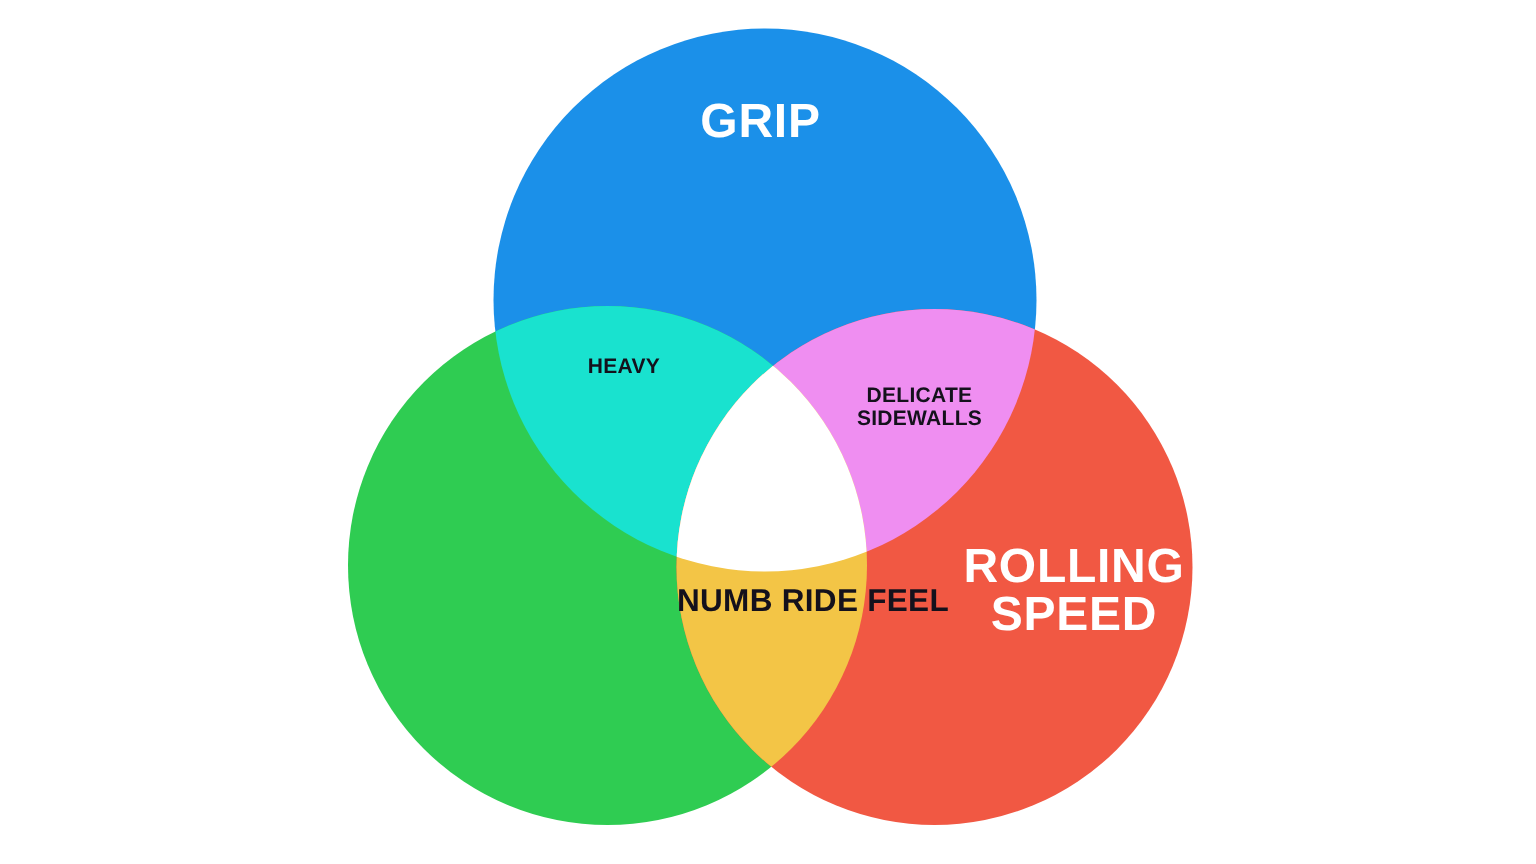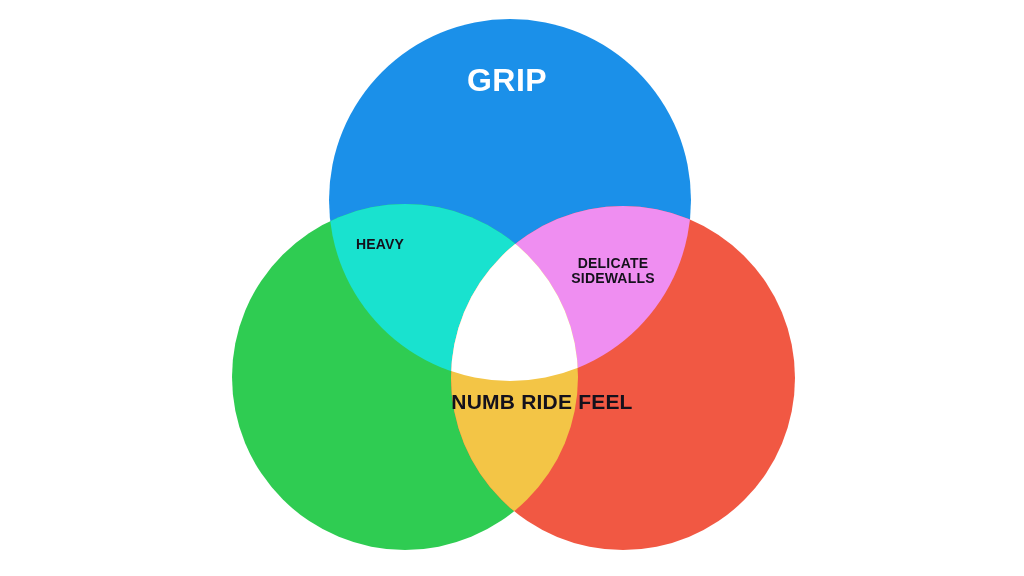--- a/index.html
+++ b/index.html
@@ -40,21 +40,21 @@
   }
   .overlap-label {
     color: #14111c;
     font-size: 14px;
     line-height: 15px;
     letter-spacing: 0.2px;
   }
   .label-grip        { left: 507px; top: 80px; }
   .label-durability  { left: 338px; top: 377px; letter-spacing: -0.5px; }
   .label-rolling     { left: 716px; top: 393px; white-space: normal; width: 185px; }
-  .label-heavy       { left: 380px; top: 244px; }
+  .label-heavy       { left: 416px; top: 244px; }
   .label-delicate    { left: 613px; top: 255px; white-space: normal; width: 105px; margin-top: 16px; }
   .label-numb        { left: 512px; top: 401px; font-size: 21px; margin-left: 30px; }
 </style>
 </head>
 <body>
 
 <div class="stage">
 
   <svg class="venn-svg" viewBox="0 0 1024 576" aria-hidden="true">
     <defs>
@@ -86,20 +86,21 @@
     <g clip-path="url(#clip-durability)">
       <g clip-path="url(#clip-rolling)">
         <circle cx="510" cy="200" r="181" fill="#ffffff"></circle>
       </g>
     </g>
   </svg>
 
   <div class="label set-label label-grip">GRIP</div>
 
 
+  <div class="label set-label label-rolling">ROLLING SPEED</div>
 
   <div class="label overlap-label label-heavy">HEAVY</div>
 
   <div class="label overlap-label label-delicate">DELICATE SIDEWALLS</div>
 
   <div class="label overlap-label label-numb">NUMB RIDE FEEL</div>
 
 </div>
 
 </body></html>

